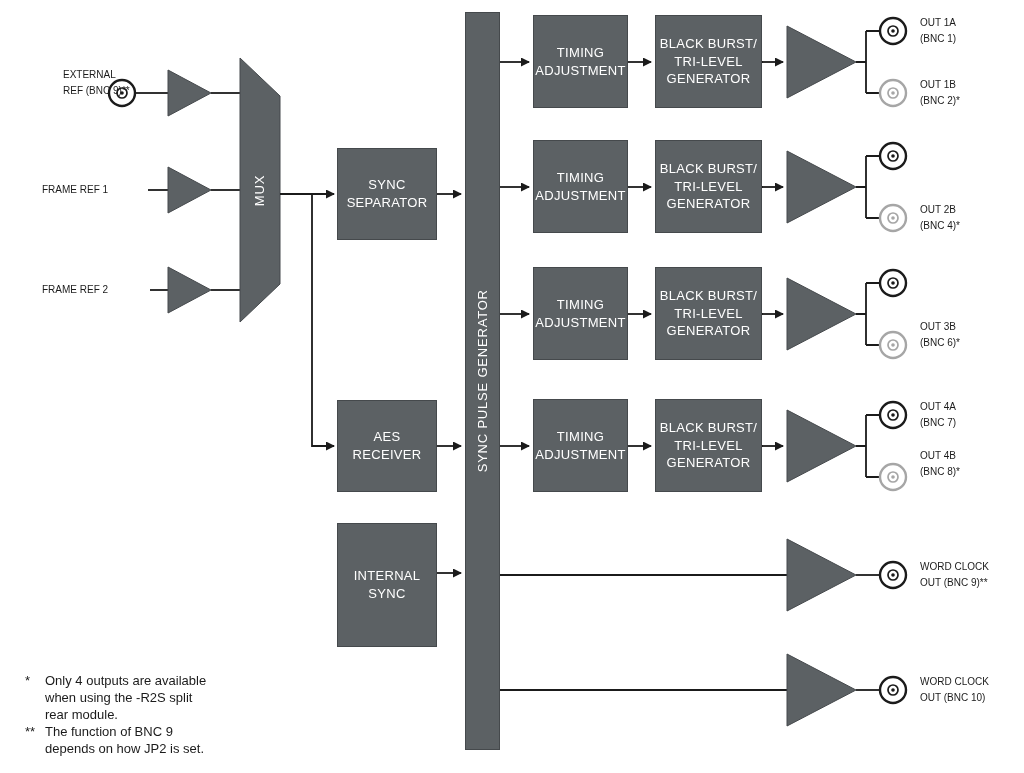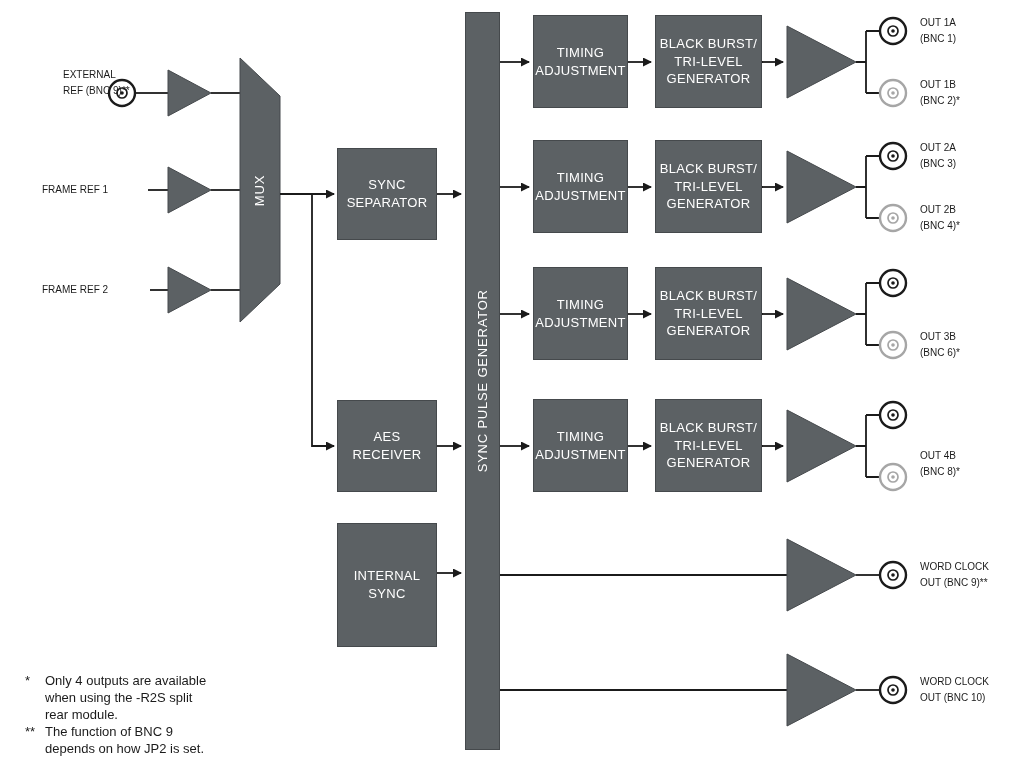--- a/index.html
+++ b/index.html
@@ -207,26 +207,26 @@
 TRI-LEVEL
 GENERATOR</div>
   <div class="block" style="left:655px;top:399px;width:107px;height:93px;">BLACK BURST/
 TRI-LEVEL
 GENERATOR</div>
 
   <div class="lbl" style="left:920px;top:15px;width:100px;">OUT 1A
 (BNC 1)</div>
   <div class="lbl" style="left:920px;top:77px;width:100px;">OUT 1B
 (BNC 2)*</div>
-  <div class="lbl" style="left:920px;top:140px;width:100px;">OUT 2A
-(BNC 3)</div>
   <div class="lbl" style="left:920px;top:202px;width:100px;">OUT 2B
 (BNC 4)*</div>
-  <div class="lbl" style="left:920px;top:329px;width:100px;">OUT 3B
+  <div class="lbl" style="left:920px;top:319px;width:100px;">OUT 3B
 (BNC 6)*</div>
+  <div class="lbl" style="left:920px;top:399px;width:100px;">OUT 4A
+(BNC 7)</div>
   <div class="lbl" style="left:920px;top:448px;width:100px;">OUT 4B
 (BNC 8)*</div>
   <div class="lbl" style="left:920px;top:559px;width:104px;">WORD CLOCK
 OUT (BNC 9)**</div>
   <div class="lbl" style="left:920px;top:674px;width:104px;">WORD CLOCK
 OUT (BNC 10)</div>
 
   <div class="footnotes">
     <div class="footnote">
       <span class="marker">*</span>

